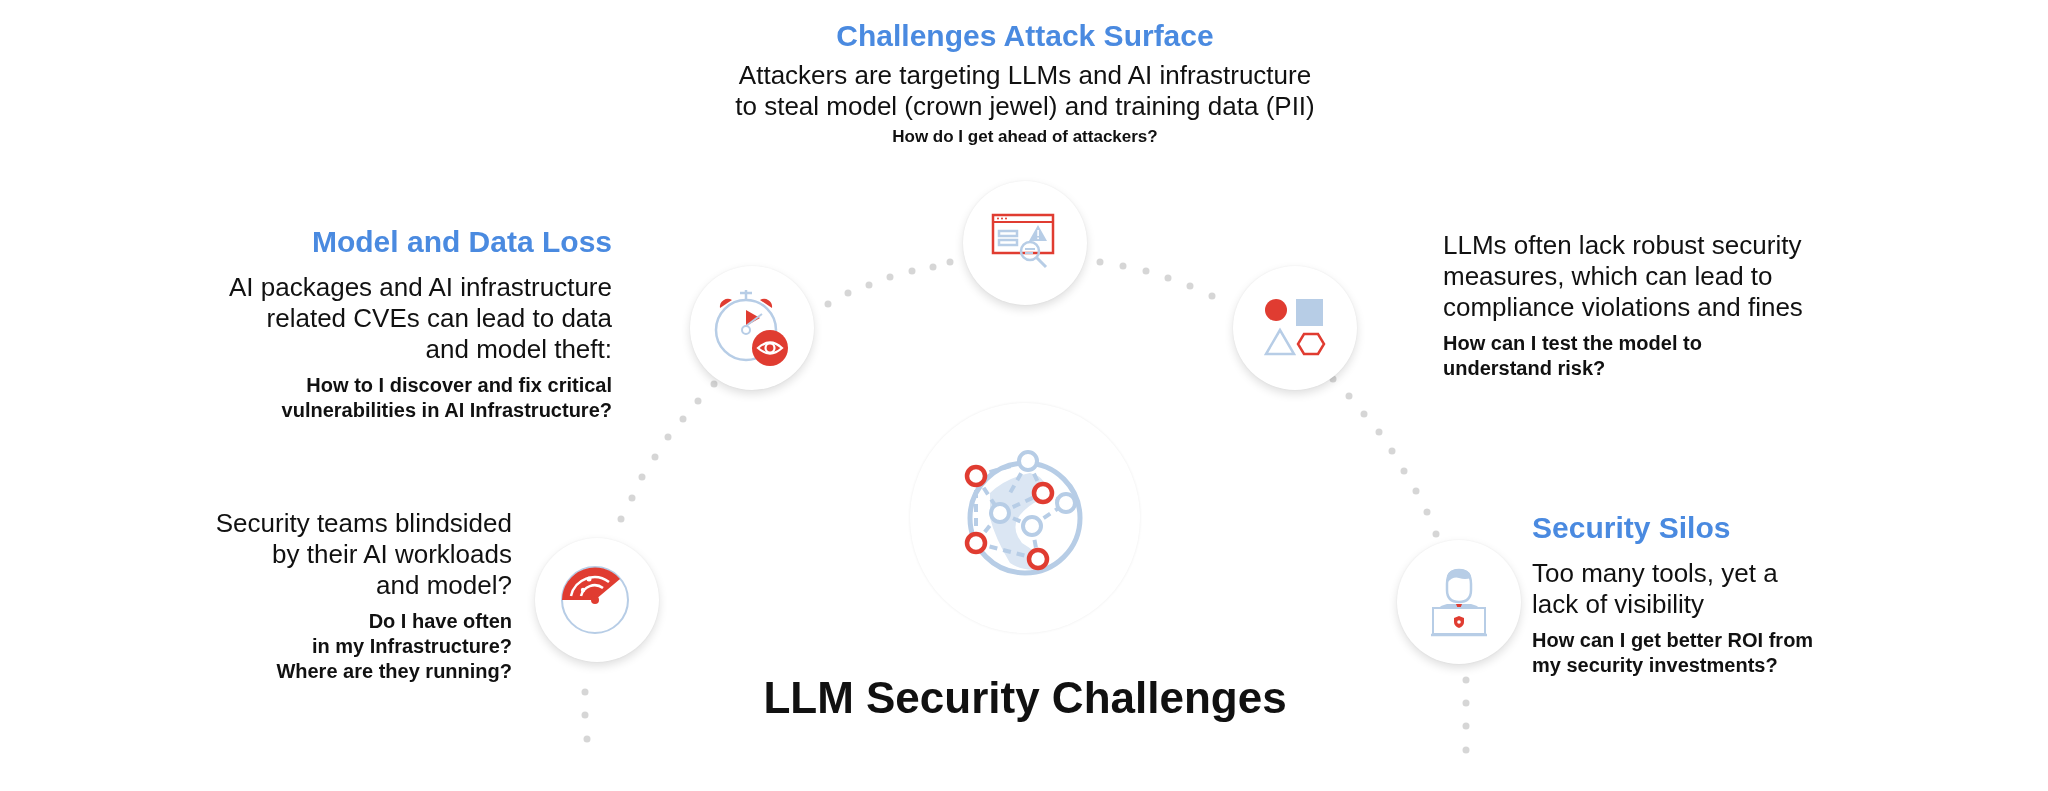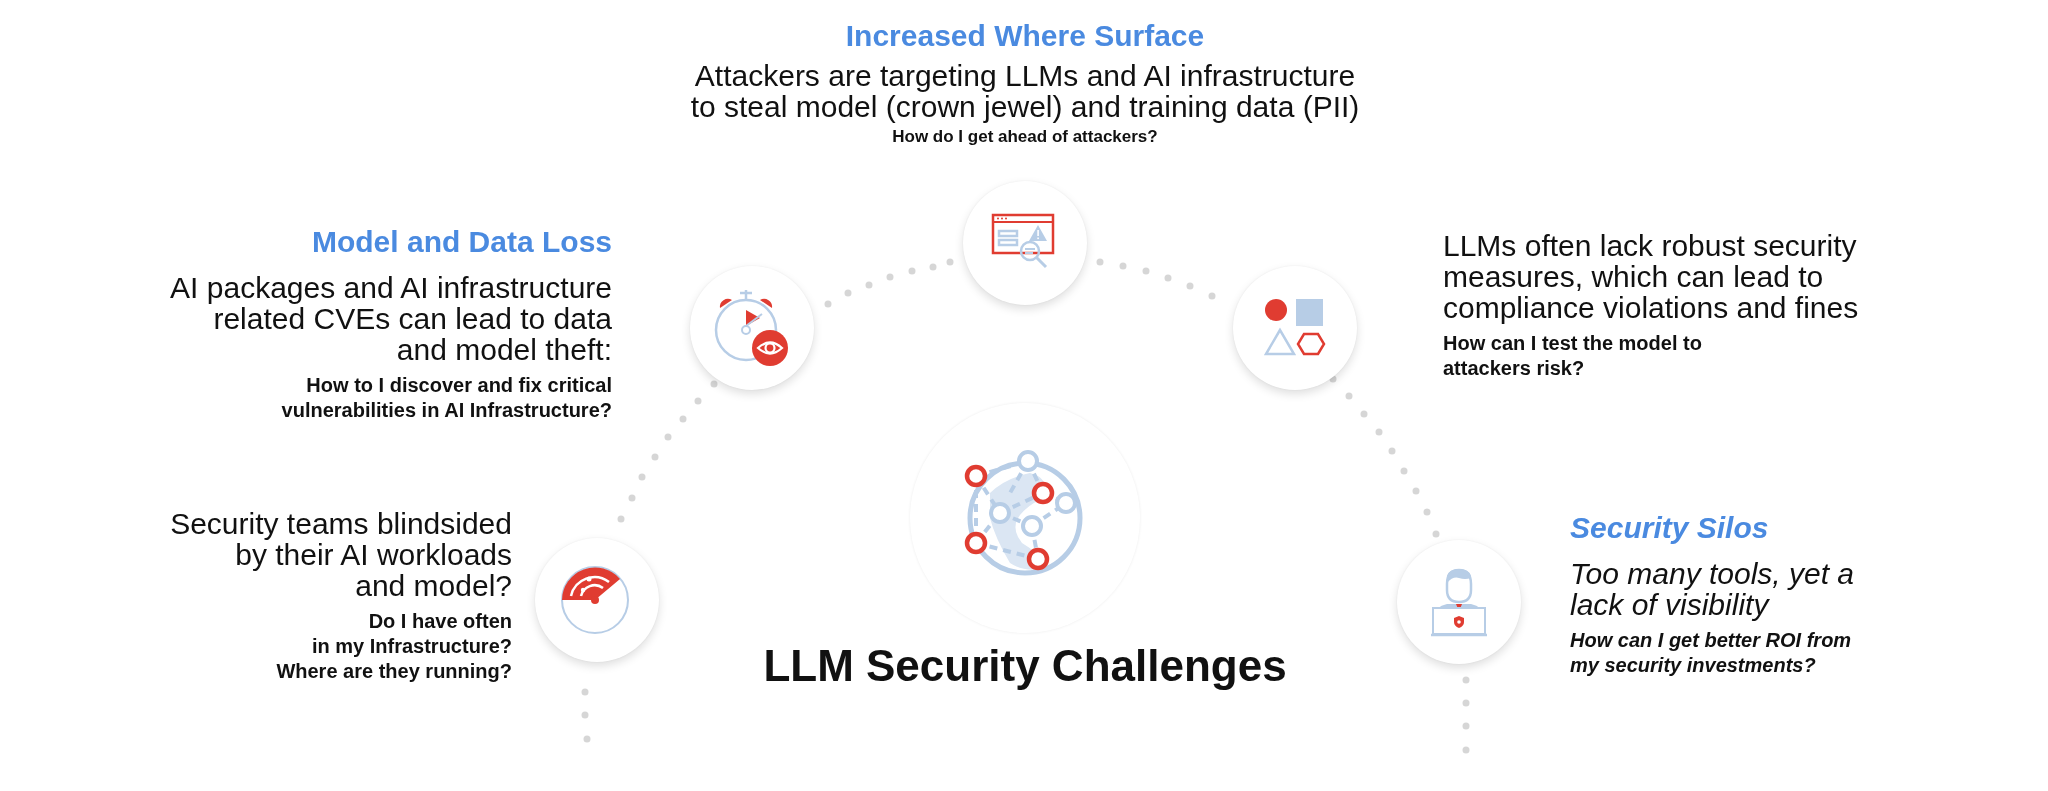--- a/index.html
+++ b/index.html
@@ -19,21 +19,21 @@
 
   .block { position: absolute; }
   .block .title {
     color: #4a8ae0;
     font-weight: bold;
     font-size: 30px;
     line-height: 36px;
     margin-bottom: 12px;
   }
   .block .desc {
-    font-size: 30px;
+    font-size: 26px;
     line-height: 31px;
     color: #111111;
     white-space: pre-line;
   }
   .block .q {
     font-size: 20px;
     font-weight: bold;
     line-height: 25px;
     margin-top: 8px;
     white-space: pre-line;
@@ -43,25 +43,25 @@
   .align-left { text-align: left; }
   .align-center { text-align: center; }
 
   #b-top { left: 690px; top: 18px; width: 670px; }
   #b-top .title { margin-bottom: 6px; }
   #b-top .q { font-size: 17px; line-height: 30px; margin-top: 0; }
 
   #b-ml { left: 150px; top: 224px; width: 462px; }
   #b-lsm { left: 1443px; top: 230px; width: 440px; }
   #b-lv { left: 150px; top: 508px; width: 362px; }
-  #b-ss { left: 1570px; top: 510px; width: 380px; font-style: italic; }
+  #b-ss { left: 1532px; top: 510px; width: 380px; }
 
   #main-title {
     position: absolute;
-    left: 690px; top: 640px; width: 670px;
+    left: 690px; top: 672px; width: 670px;
     text-align: center;
     font-size: 44px; font-weight: bold; line-height: 52px;
     color: #111111;
   }
 </style>
 </head>
 <body>
 
 <svg class="arc-layer" viewBox="0 0 2048 791">
   <g fill="#d6d6d6">
@@ -208,41 +208,41 @@
     <path d="M4 52 Q6 40 18 38 L42 38 Q54 40 56 52 Z" fill="#b7cde6"></path>
     <polygon points="27,38 33,38 31,43 33,52 27,52 29,43" fill="#e03c31"></polygon>
     <rect x="4" y="42" width="52" height="26" fill="#ffffff" stroke="#b7cde6" stroke-width="2"></rect>
     <line x1="2" y1="69" x2="58" y2="69" stroke="#b7cde6" stroke-width="2.5"></line>
     <path d="M30 50 L35 52 L35 56 Q35 60 30 62 Q25 60 25 56 L25 52 Z" fill="#e03c31"></path>
     <circle cx="30" cy="56" r="1.8" fill="#ffffff"></circle>
   </svg>
 </div>
 
 <div class="block align-center" id="b-top">
-  <div class="title">Increased Where Surface</div>
+  <div class="title">Challenges Attack Surface</div>
   <div class="desc">Attackers are targeting LLMs and AI infrastructure
 to steal model (crown jewel) and training data (PII)</div>
   <div class="q">How do I get ahead of attackers?</div>
 </div>
 
 <div class="block align-right" id="b-ml">
   <div class="title">Model and Data Loss</div>
   <div class="desc">AI packages and AI infrastructure
 related CVEs can lead to data
 and model theft:</div>
   <div class="q">How to I discover and fix critical
 vulnerabilities in AI Infrastructure?</div>
 </div>
 
 <div class="block align-left" id="b-lsm">
   <div class="desc">LLMs often lack robust security
 measures, which can lead to
 compliance violations and fines</div>
   <div class="q">How can I test the model to
-attackers risk?</div>
+understand risk?</div>
 </div>
 
 <div class="block align-right" id="b-lv">
   <div class="desc">Security teams blindsided
 by their AI workloads
 and model?</div>
   <div class="q">Do I have often
 in my Infrastructure?
 Where are they running?</div>
 </div>

